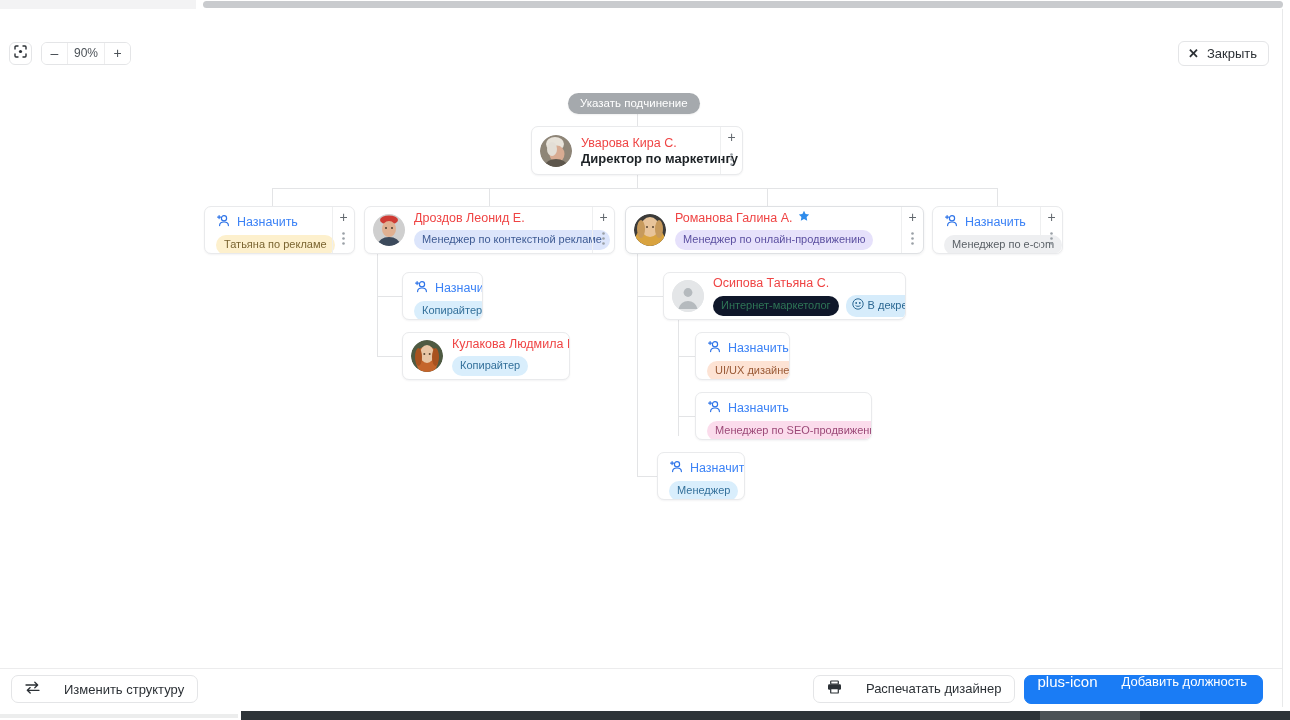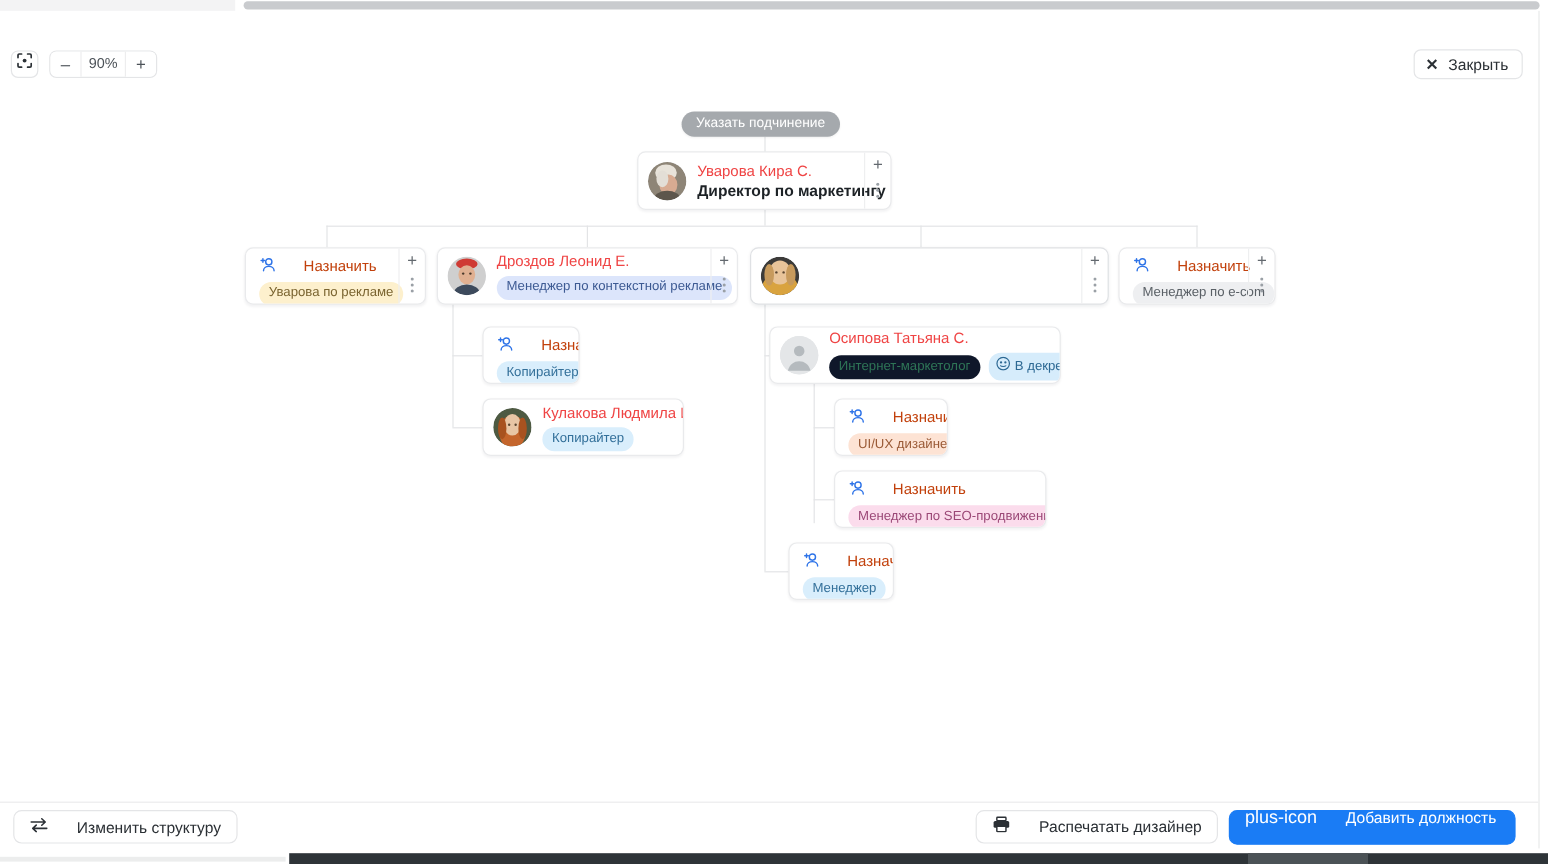--- a/index.html
+++ b/index.html
@@ -145,22 +145,22 @@
     background: #e3e5e7;
   }
   .avatar svg { display: block; width: 32px; height: 32px; }
   .card-txt { min-width: 0; }
   .person-name {
     font-size: 12.5px; color: #ef4444; line-height: 15px;
     white-space: nowrap; display: flex; align-items: center; gap: 5px;
   }
   .person-name.bold { font-weight: bold; color: #1d2226; font-size: 13px; }
   .assign-link {
-    font-size: 12.5px; color: #c2410c; line-height: 15px;
-    display: flex; align-items: center; gap: 23px; white-space: nowrap;
+    font-size: 12.5px; color: #3b82f6; line-height: 15px;
+    display: flex; align-items: center; gap: 7px; white-space: nowrap;
     cursor: pointer;
   }
   .badges { display: flex; align-items: center; gap: 7px; margin-top: 4px; }
   .badge {
     font-size: 11px; line-height: 13px; padding: 3px 8px 4px;
     border-radius: 10px; white-space: nowrap;
   }
   .badge.icon-badge { display: flex; align-items: center; gap: 4px; padding-left: 6px; }
   .card-actions {
     flex: 0 0 22px; width: 22px;
@@ -294,21 +294,21 @@
           <span>
             <svg width="14" height="13" viewBox="0 0 14 13" fill="none">
               <circle cx="8" cy="4.2" r="2.6" stroke="#2f74e8" stroke-width="1.2"></circle>
               <path d="M3.6 11.6c0-2.2 2-3.6 4.4-3.6s4.4 1.4 4.4 3.6" stroke="#2f74e8" stroke-width="1.2" stroke-linecap="round"></path>
               <path d="M1.6 3.1h3M3.1 1.6v3" stroke="#2f74e8" stroke-width="1.2" stroke-linecap="round"></path>
             </svg>
           </span>
           <span>Назначить</span>
         </div>
         <div class="badges">
-          <span class="badge" style="background:#fdf0cd;color:#7a6430;">Уварова по рекламе</span>
+          <span class="badge" style="background:#fdf0cd;color:#7a6430;">Татьяна по рекламе</span>
         </div>
       </div>
       <div class="card-actions">
         <span class="act-plus">+</span>
         <span class="act-dots">
           <svg width="3" height="13" viewBox="0 0 3 13">
               <circle cx="1.5" cy="1.5" r="1.3" fill="#9aa0a6"></circle>
               <circle cx="1.5" cy="6.5" r="1.3" fill="#9aa0a6"></circle>
               <circle cx="1.5" cy="11.5" r="1.3" fill="#9aa0a6"></circle>
             </svg>
@@ -367,20 +367,33 @@
               <rect width="32" height="32" fill="#3c3b39"></rect>
               <ellipse cx="16" cy="26" rx="15" ry="12" fill="#d9a33f"></ellipse>
               <ellipse cx="16" cy="13" rx="9" ry="10" fill="#e8c49a"></ellipse>
               <ellipse cx="7" cy="15" rx="4" ry="9" fill="#c79a5c"></ellipse>
               <ellipse cx="25" cy="15" rx="4" ry="9" fill="#c79a5c"></ellipse>
               <circle cx="13" cy="13" r="1" fill="#5a4631"></circle>
                 <circle cx="19" cy="13" r="1" fill="#5a4631"></circle>
             </g>
           </svg>
         </div>
+        <div class="card-txt">
+          <div class="person-name">
+            <span>Романова Галина А.</span>
+            <span>
+              <svg width="12" height="12" viewBox="0 0 12 12">
+                  <path d="M6 .7l1.6 3.3 3.6.5-2.6 2.6.6 3.6L6 9l-3.2 1.7.6-3.6L.8 4.5l3.6-.5z" fill="#2f8ceb"></path>
+                </svg>
+            </span>
+          </div>
+          <div class="badges">
+            <span class="badge" style="background:#e6e1fb;color:#5b4fa0;">Менеджер по онлайн-продвижению</span>
+          </div>
+        </div>
       </div>
       <div class="card-actions">
         <span class="act-plus">+</span>
         <span class="act-dots">
           <svg width="3" height="13" viewBox="0 0 3 13">
               <circle cx="1.5" cy="1.5" r="1.3" fill="#9aa0a6"></circle>
               <circle cx="1.5" cy="6.5" r="1.3" fill="#9aa0a6"></circle>
               <circle cx="1.5" cy="11.5" r="1.3" fill="#9aa0a6"></circle>
             </svg>
         </span>
@@ -455,21 +468,21 @@
         </div>
         <div class="card-txt">
           <div class="person-name">Кулакова Людмила И.</div>
           <div class="badges">
             <span class="badge" style="background:#d9eefc;color:#33709a;">Копирайтер</span>
           </div>
         </div>
       </div>
     </div>
 
-    <div class="card" style="left:641px; top:204px; width:243px; height:48px;">
+    <div class="card" style="left:663px; top:204px; width:243px; height:48px;">
       <div class="card-body">
         <div class="avatar">
           <svg viewBox="0 0 32 32">
             <circle cx="16" cy="16" r="16" fill="#e4e6e8"></circle>
             <circle cx="16" cy="12.5" r="4.4" fill="#b5babe"></circle>
             <path d="M6.5 29c1.3-5.2 5-8 9.5-8s8.2 2.8 9.5 8z" fill="#b5babe"></path>
           </svg>
         </div>
         <div class="card-txt">
           <div class="person-name">Осипова Татьяна С.</div>

